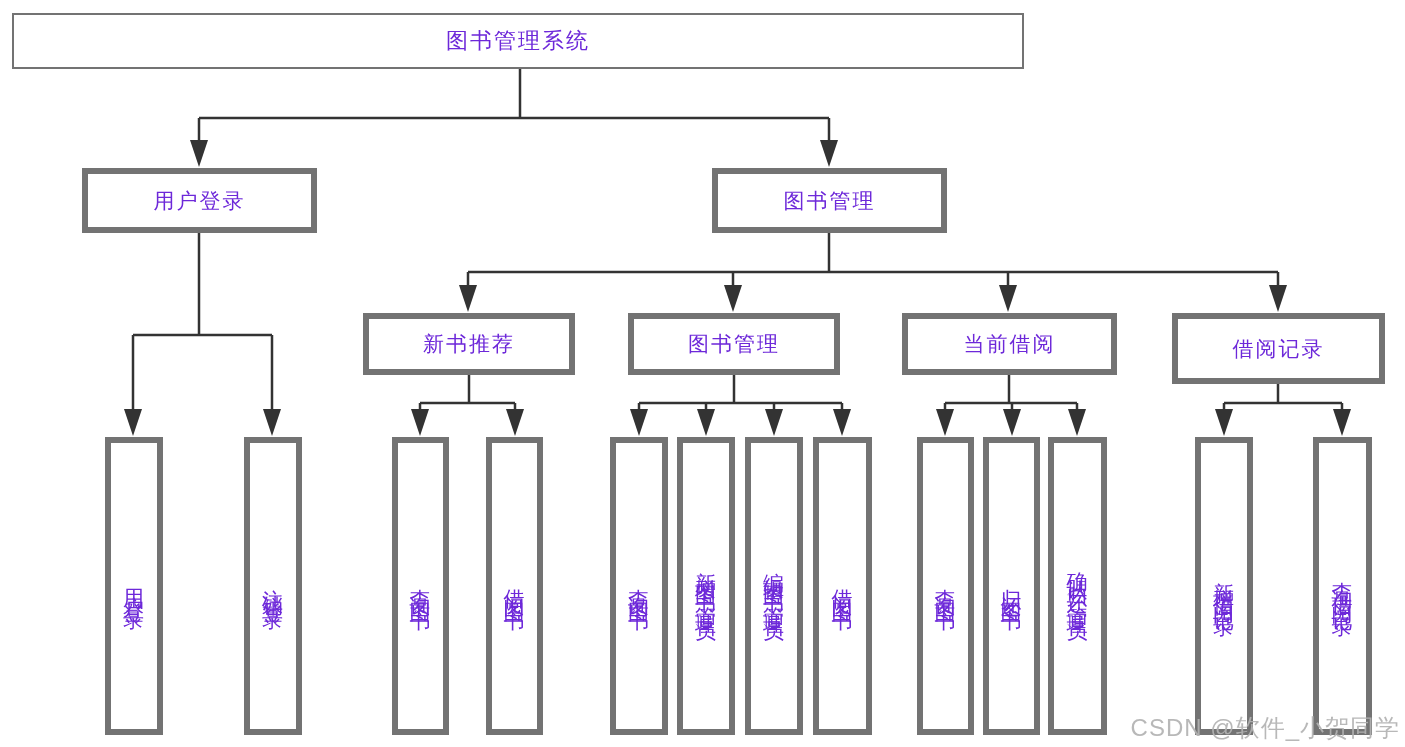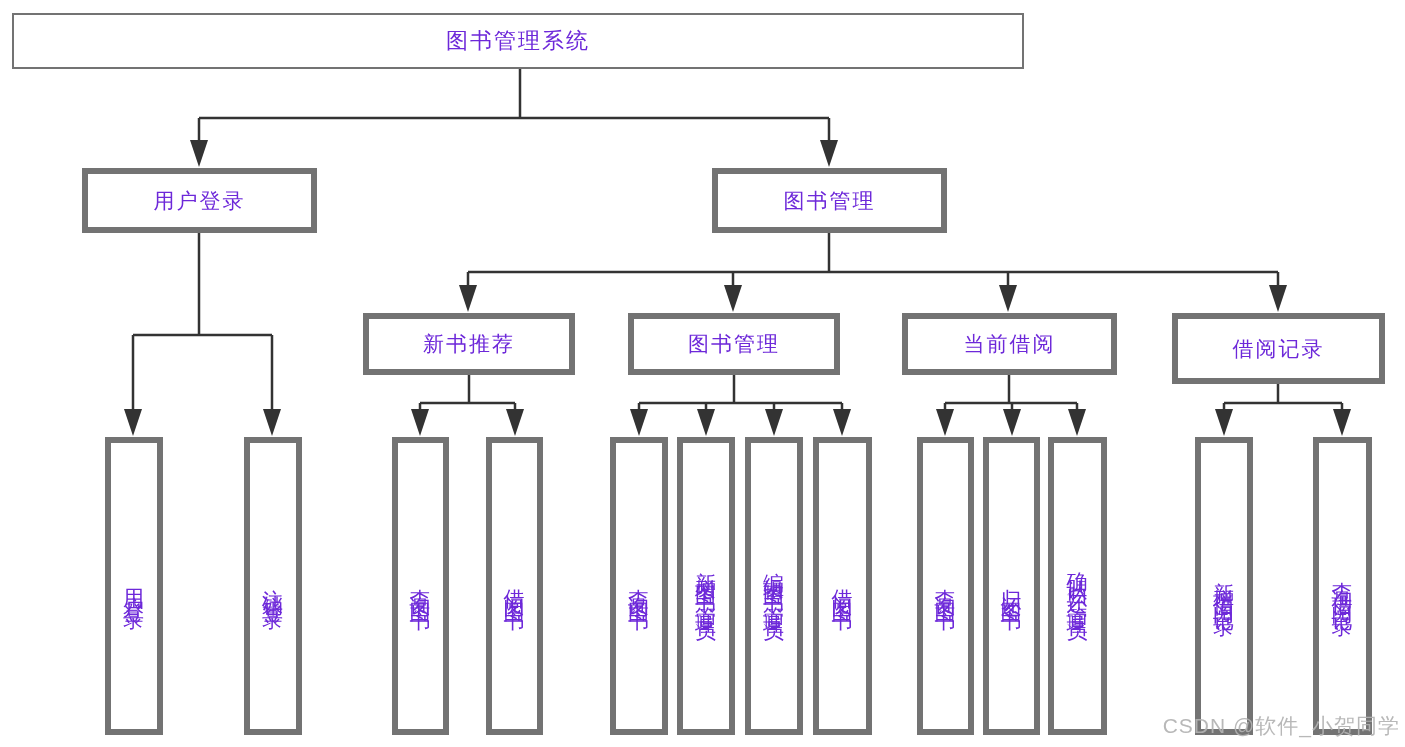--- a/index.html
+++ b/index.html
@@ -44,21 +44,21 @@
     writing-mode: vertical-rl;
     letter-spacing: 7px;
     line-height: 1;
     font-size: 21px;
   }
   .watermark {
     position: absolute;
     top: 712px;
     right: 5px;
     z-index: 5;
-    font-size: 21px;
+    font-size: 24px;
     color: rgba(178,178,178,0.92);
     letter-spacing: 1px;
     white-space: nowrap;
   }
 </style>
 </head>
 <body>
 
 <div class="canvas">
 

